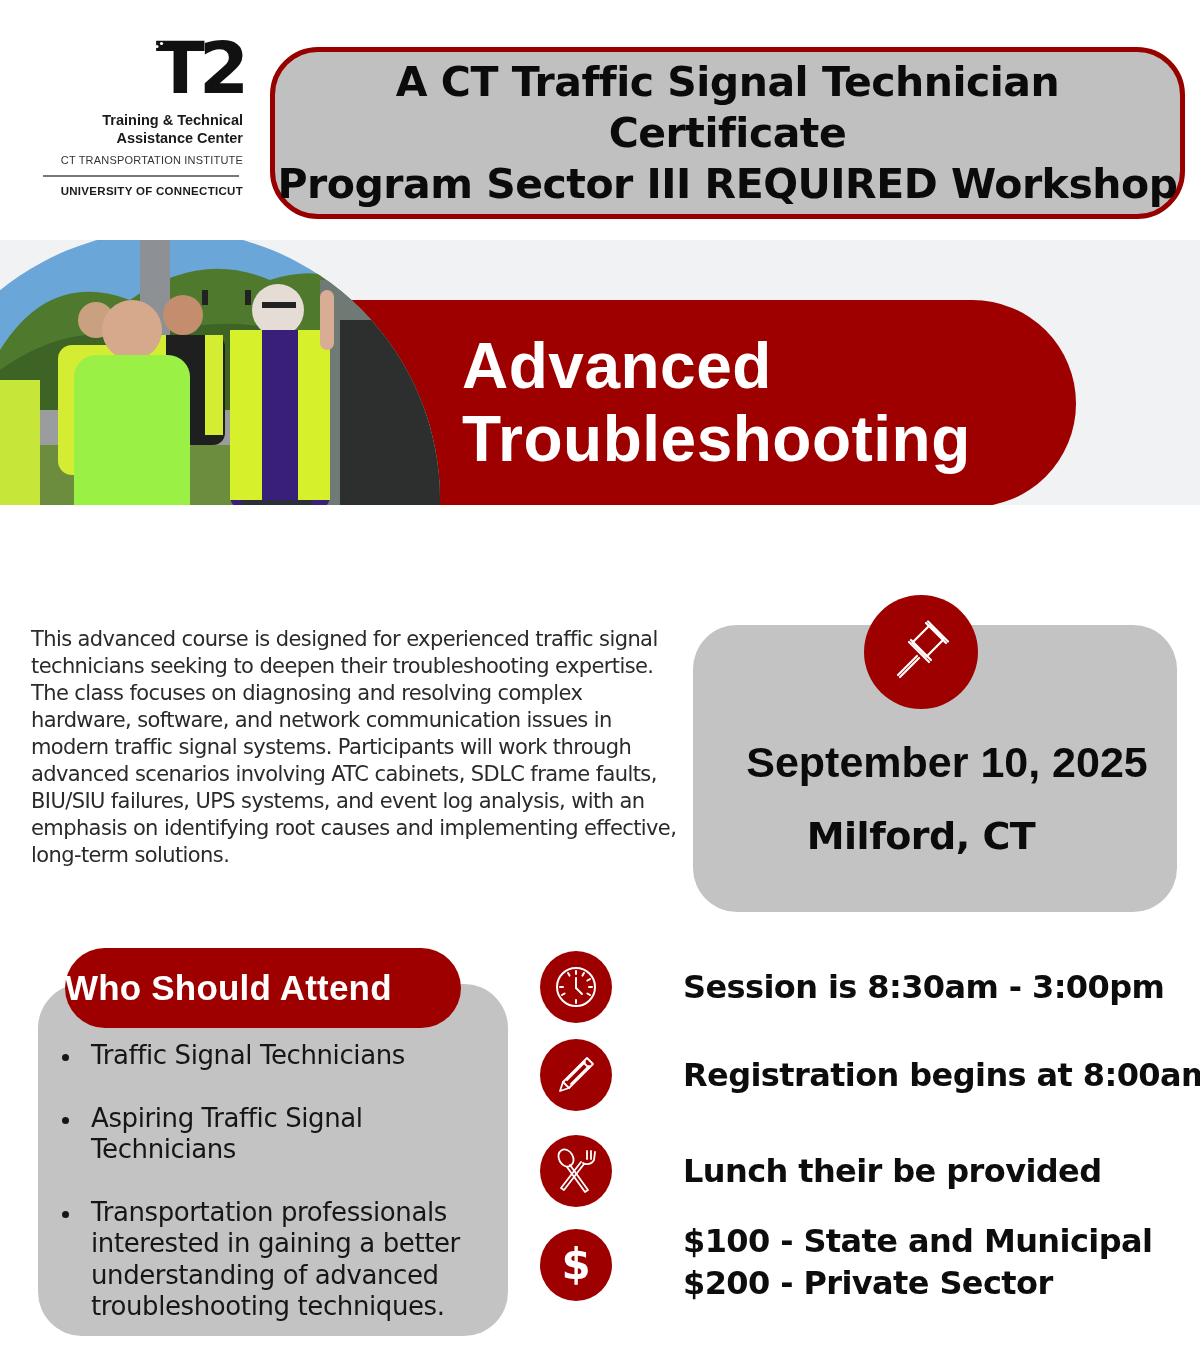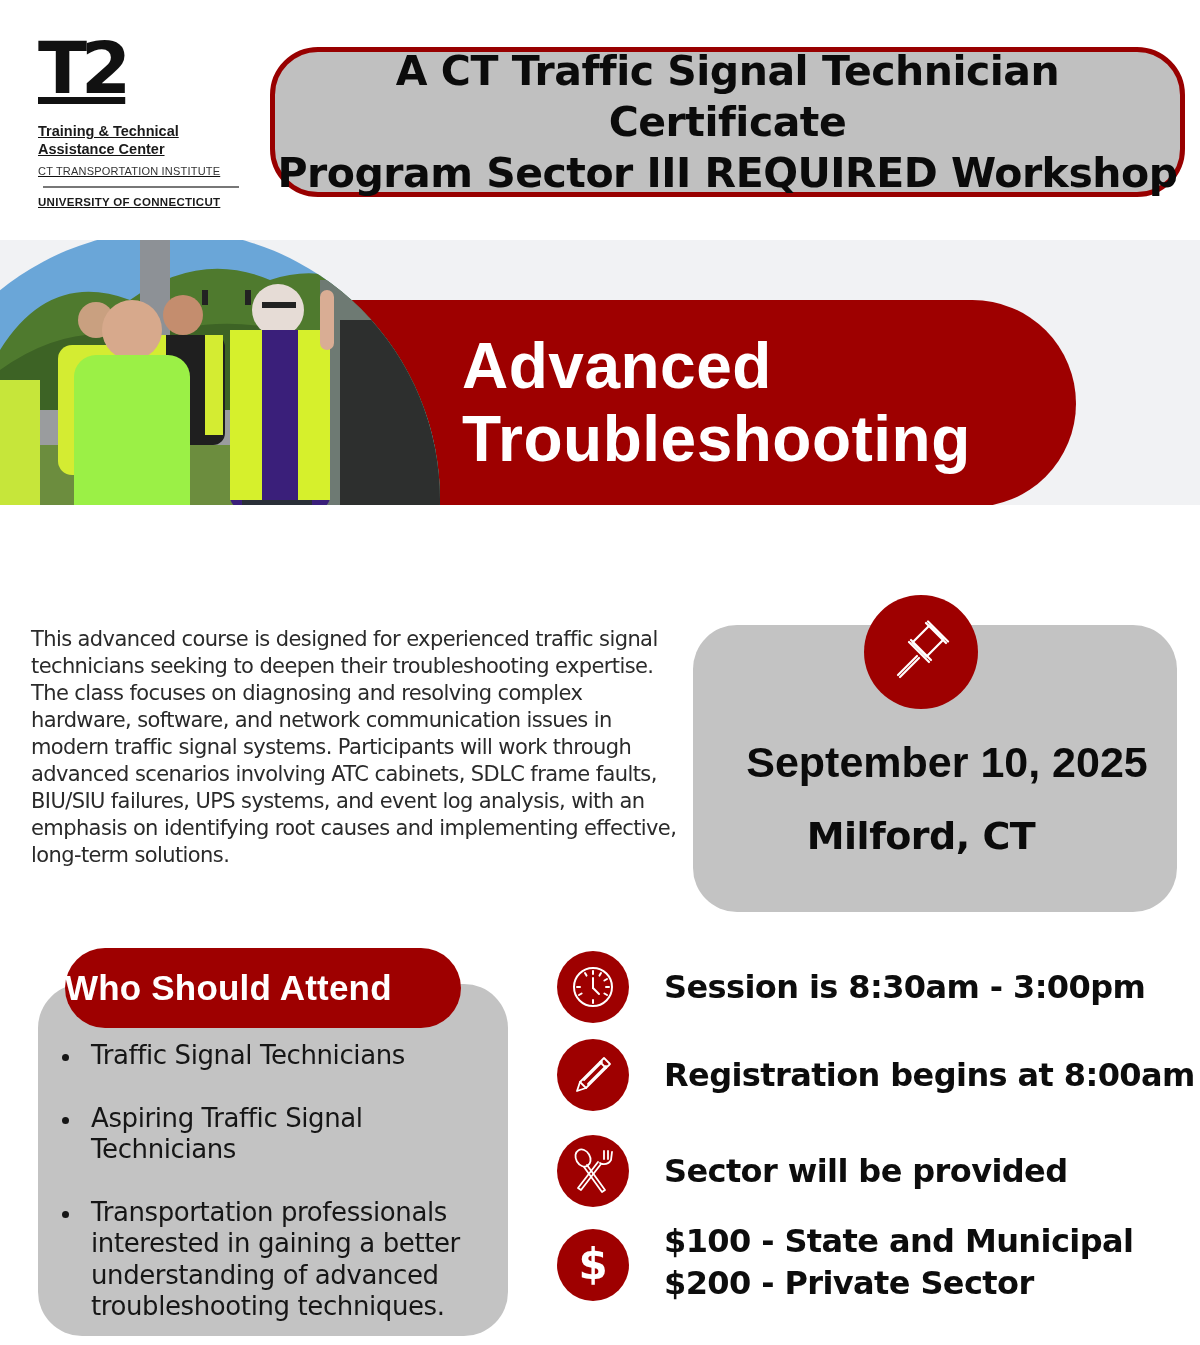--- a/index.html
+++ b/index.html
@@ -1,28 +1,28 @@
 <!DOCTYPE html>
 <html><head>
 <meta charset="utf-8">
 <style>
   * { box-sizing: border-box; margin: 0; padding: 0; }
   html, body { width: 1200px; height: 1345px; background: #ffffff; overflow: hidden; }
   body { position: relative; font-family: "Liberation Sans", sans-serif; color: #111; }
 
   
-  .logo { position: absolute; left: 38px; top: 34px; width: 205px; height: 175px; text-align: left; text-decoration: underline; }
+  .logo { position: absolute; left: 38px; top: 34px; width: 205px; height: 175px; text-align: right; }
   .logo-mark { position: relative; height: 68px; font-family: "DejaVu Sans", sans-serif; font-weight: 900; font-size: 72px; line-height: 68px; letter-spacing: -6px; color: #111; }
   .logo-mark .dots { position: absolute; left: 112px; top: 6px; width: 18px; height: 14px; }
-  .logo-line1 { font-weight: bold; font-size: 14.5px; line-height: 18px; margin-top: 20px; color: #1a1a1a; }
+  .logo-line1 { font-weight: bold; font-size: 14.5px; line-height: 18px; margin-top: 9px; color: #1a1a1a; }
   .logo-line2 { font-size: 11px; letter-spacing: 0.2px; margin-top: 7px; color: #333; }
   .logo-rule { width: 196px; height: 1.5px; background: #777; margin: 9px auto 0; }
   .logo-line3 { font-weight: bold; font-size: 11.5px; letter-spacing: 0.3px; margin-top: 8px; color: #1a1a1a; }
 
-  .title-box { position: absolute; left: 270px; top: 47px; width: 915px; height: 150px; background: #c0c0c0; border: 5px solid #980000; border-radius: 48px; display: flex; align-items: center; justify-content: center; text-align: center; }
+  .title-box { position: absolute; left: 270px; top: 47px; width: 915px; height: 172px; background: #c0c0c0; border: 5px solid #980000; border-radius: 48px; display: flex; align-items: center; justify-content: center; text-align: center; }
   .title-box h1 { font-family: "DejaVu Sans", sans-serif; font-weight: bold; font-size: 41px; line-height: 51px; color: #0b0b0b; letter-spacing: -0.5px; }
 
   
   .hero { position: absolute; left: 0; top: 240px; width: 1200px; height: 265px; background: #f1f2f4; overflow: hidden; }
   .hero-pill { position: absolute; left: 330px; top: 60px; width: 746px; height: 207px; background: #9e0000; border-radius: 0 104px 104px 0; }
   .hero-title { position: absolute; left: 462px; top: 90px; color: #ffffff; font-family: "Liberation Sans", sans-serif; font-weight: bold; font-size: 64px; line-height: 73px; letter-spacing: 0.5px; }
   .hero-photo { position: absolute; left: -100px; top: -10px; width: 540px; height: 540px; border-radius: 50%; overflow: hidden; clip-path: inset(10px 0 183px 100px); }
   .hero-photo svg { display: block; }
 
   
@@ -36,21 +36,21 @@
 
   
   .attend-card { position: absolute; left: 38px; top: 984px; width: 470px; height: 352px; background: #c3c3c3; border-radius: 44px; }
   .attend-header { position: absolute; left: 65px; top: 948px; width: 396px; height: 80px; background: #9e0000; border-radius: 40px; display: flex; align-items: center; justify-content: flex-start; }
   .attend-header span { color: #fff; font-weight: bold; font-size: 35px; letter-spacing: 0.2px; }
   .attend-list { position: absolute; left: 60px; top: 1040px; width: 440px; list-style: none; font-family: "DejaVu Sans", sans-serif; font-size: 26px; line-height: 31.5px; color: #161616; letter-spacing: -0.4px; }
   .attend-list li { position: relative; padding-left: 31px; margin-bottom: 31px; }
   .attend-list li::before { content: ""; position: absolute; left: 2px; top: 14px; width: 7px; height: 7px; border-radius: 50%; background: #161616; }
 
   
-  .info-row { position: absolute; left: 557px; display: flex; align-items: center; }
+  .info-row { position: absolute; left: 540px; display: flex; align-items: center; gap: 36px; }
   .info-icon { width: 72px; height: 72px; border-radius: 50%; background: #9e0000; display: flex; align-items: center; justify-content: center; flex: 0 0 auto; }
   .info-text { margin-left: 35px; font-family: "DejaVu Sans", sans-serif; font-weight: bold; font-size: 32px; line-height: 42px; color: #0d0d0d; letter-spacing: -0.6px; white-space: nowrap; }
 </style>
 </head>
 <body>
 
 <div class="logo">
   <div class="logo-mark">
     <span>T2</span>
     <svg class="dots" viewBox="0 0 18 14">
@@ -190,21 +190,21 @@
 
 <div class="info-row" style="top:1135px">
   <div class="info-icon">
     <svg width="50" height="50" viewBox="0 0 50 50" fill="none" stroke="#fff" stroke-width="1.8" stroke-linejoin="round" stroke-linecap="round">
       <ellipse cx="15" cy="12" rx="7" ry="9" transform="rotate(-30 15 12)"></ellipse>
       <path d="M19 19 L37 44 L34 46 L16 21"></path>
       <path d="M36 5 L36 13 M40 5 L40 13 M44 6 L43 14 Q40 19 34 18 L32 17"></path>
       <path d="M33 18 L13 44 L10 42 L30 16"></path>
     </svg>
   </div>
-  <div class="info-text">Sector will be provided</div>
+  <div class="info-text">Lunch their be provided</div>
 </div>
 
 <div class="info-row" style="top:1226px">
   <div class="info-icon">
     <span style="color:#fff;font-family:'DejaVu Sans',sans-serif;font-weight:bold;font-size:42px;line-height:1">$</span>
   </div>
   <div class="info-text" style="margin-top:-6px">
     <div>$100 - State and Municipal</div>
     <div>$200 - Private Sector</div>
   </div>

